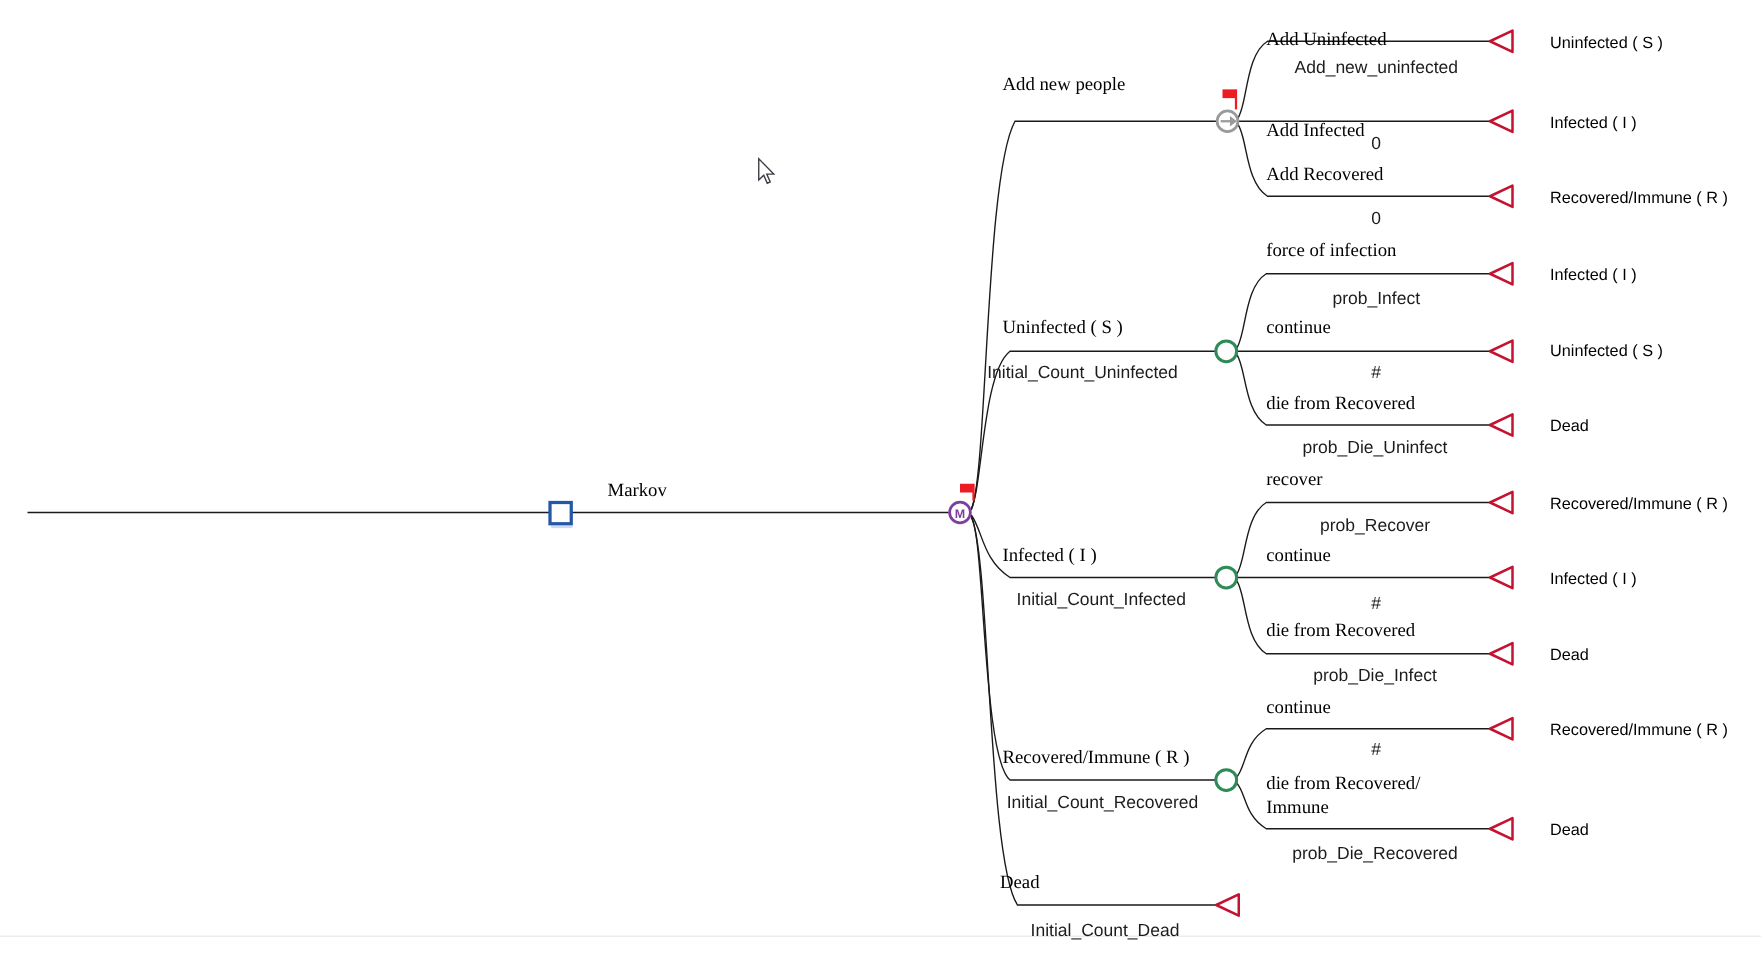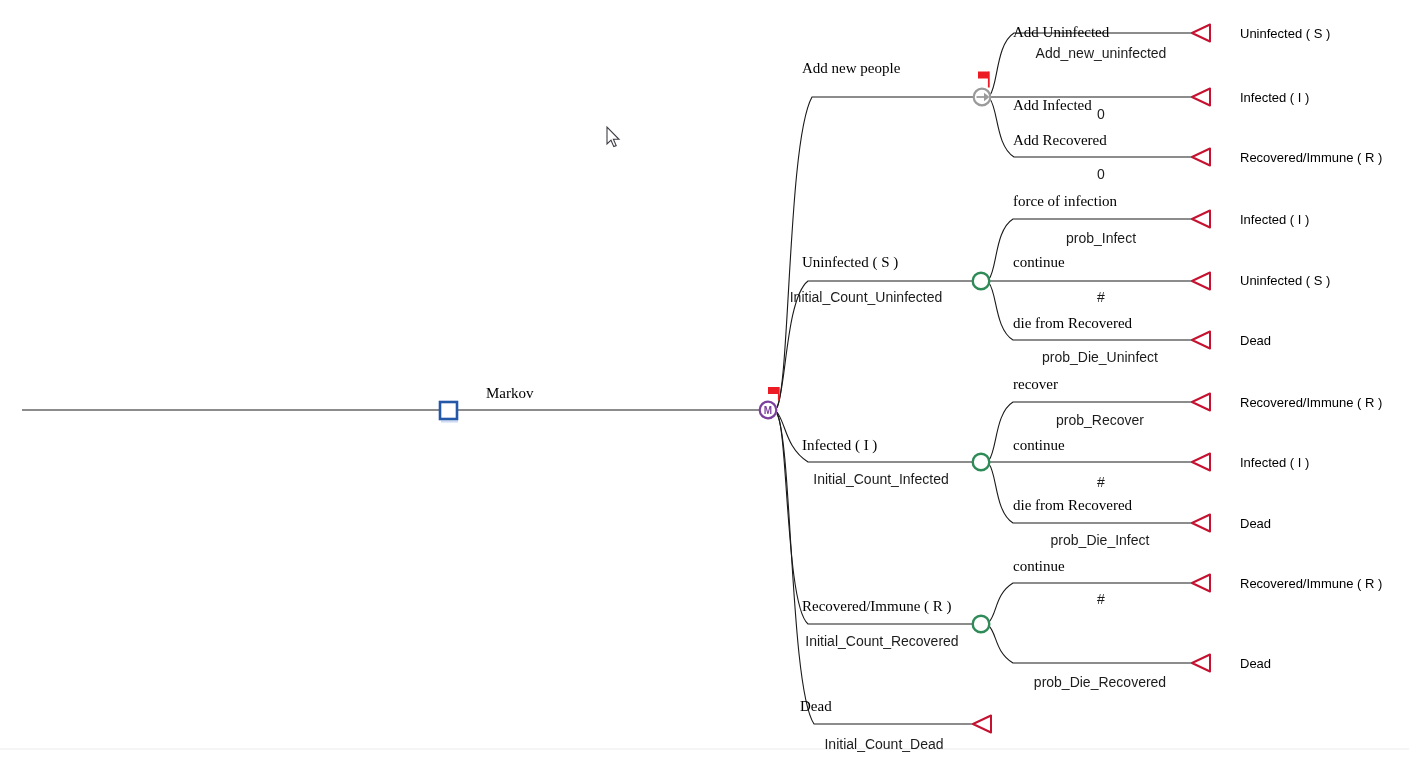--- a/index.html
+++ b/index.html
@@ -118,20 +118,24 @@
 
   <div class="lbl" style="left:1013px;top:375px;">recover</div>
   <div class="val" style="left:1015px;top:412px;">prob_Recover</div>
   <div class="lbl" style="left:1013px;top:436px;">continue</div>
   <div class="val" style="left:1016px;top:474px;">#</div>
   <div class="lbl" style="left:1013px;top:496px;">die from Recovered</div>
   <div class="val" style="left:1015px;top:532px;">prob_Die_Infect</div>
 
   <div class="lbl" style="left:1013px;top:557px;">continue</div>
   <div class="val" style="left:1016px;top:591px;">#</div>
+  <div class="lbl" style="left:1013px;top:618px;">
+    <div>die from Recovered/</div>
+    <div>Immune</div>
+  </div>
   <div class="val" style="left:1015px;top:674px;">prob_Die_Recovered</div>
 
   <div class="state" style="left:1240px;top:26px;">Uninfected ( S )</div>
   <div class="state" style="left:1240px;top:90px;">Infected ( I )</div>
   <div class="state" style="left:1240px;top:150px;">Recovered/Immune ( R )</div>
   <div class="state" style="left:1240px;top:212px;">Infected ( I )</div>
   <div class="state" style="left:1240px;top:273px;">Uninfected ( S )</div>
   <div class="state" style="left:1240px;top:333px;">Dead</div>
   <div class="state" style="left:1240px;top:395px;">Recovered/Immune ( R )</div>
   <div class="state" style="left:1240px;top:455px;">Infected ( I )</div>

